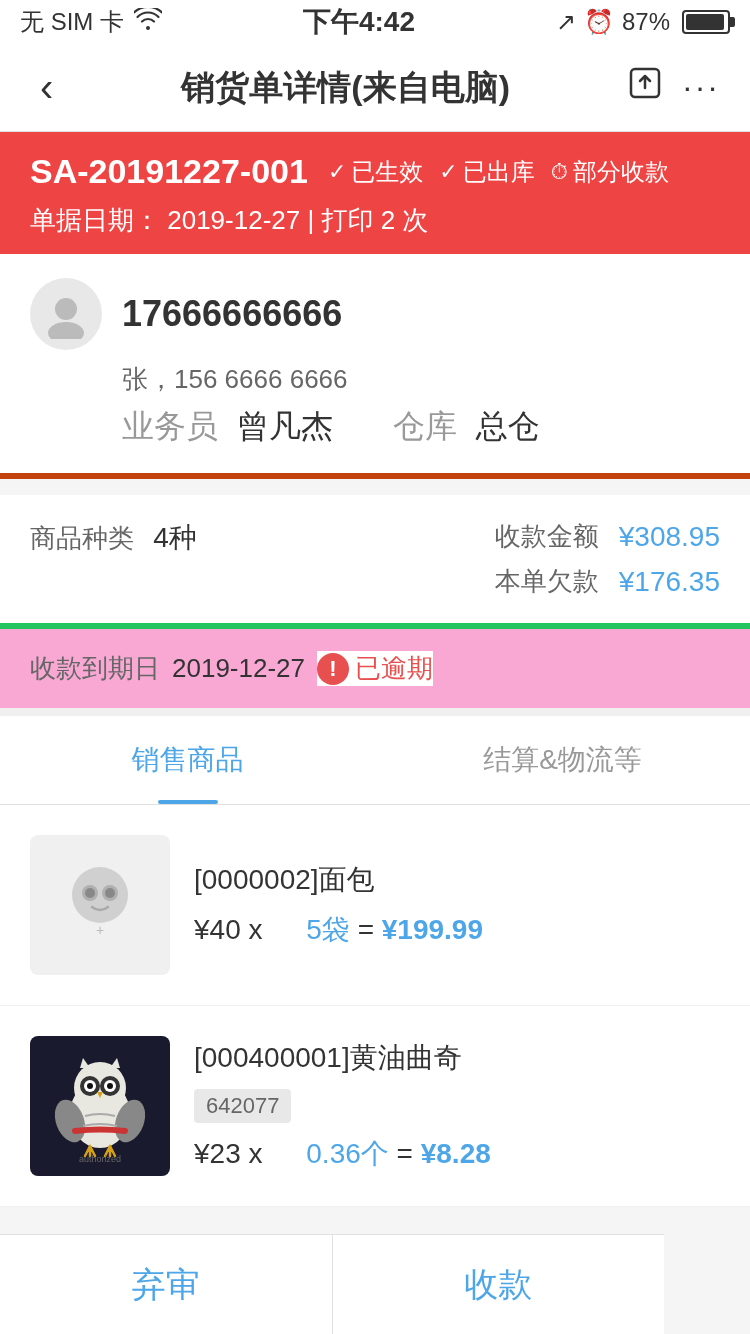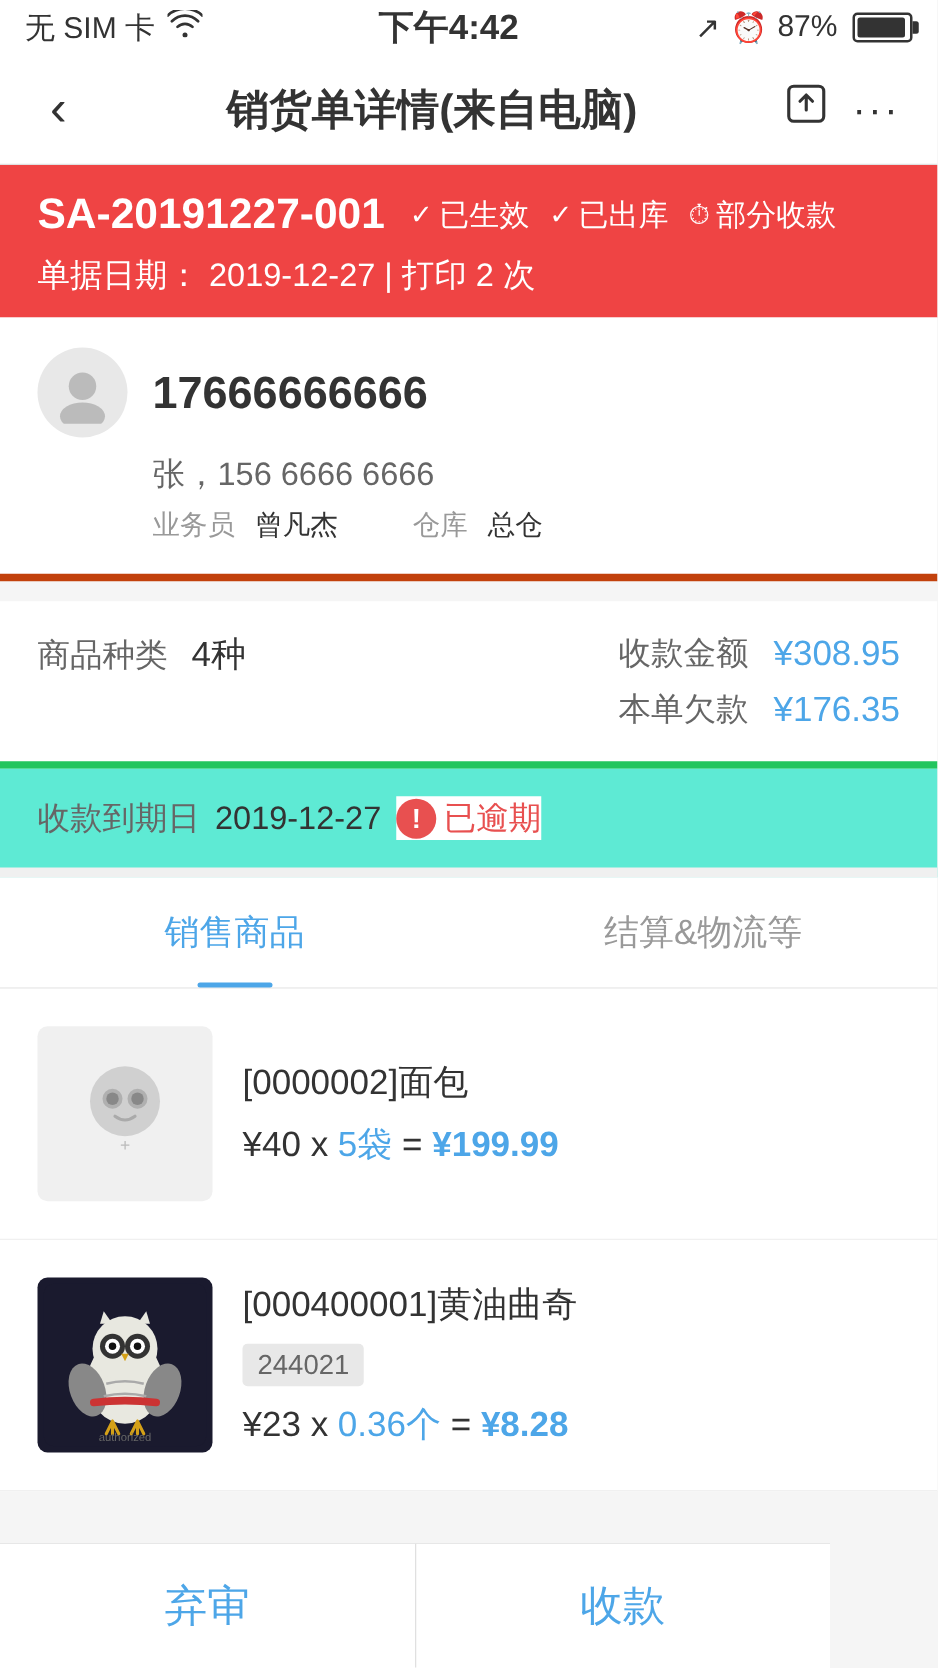--- a/index.html
+++ b/index.html
@@ -167,21 +167,21 @@
     }
     .customer-sub {
       font-size: 26px;
       color: #666;
       margin-bottom: 8px;
       margin-left: 92px;
     }
     .customer-meta {
       display: flex;
       gap: 60px;
-      font-size: 22px;
+      font-size: 32px;
       color: #666;
       margin-left: 92px;
     }
     .meta-label { color: #999; }
     .meta-value { color: #333; }
 
     
     .amounts-section {
       background: #fff;
       padding: 24px 30px;
@@ -209,21 +209,21 @@
       display: flex;
       align-items: center;
       gap: 20px;
       font-size: 26px;
     }
     .amount-label { color: #666; }
     .amount-value { color: #4da6e8; font-size: 28px; font-weight: 500; }
 
     
     .due-section {
-      background: #5eead4;
+      background: #f9a8d4;
       padding: 22px 30px;
       margin-top: 0;
       display: flex;
       align-items: center;
       gap: 12px;
       border-bottom: 8px solid #f0f0f0;
     }
     .due-label { font-size: 26px; color: #666; }
     .due-date { font-size: 26px; color: #333; }
     .overdue-badge {
@@ -318,21 +318,21 @@
       color: #666;
       font-size: 22px;
       padding: 4px 12px;
       border-radius: 4px;
       width: fit-content;
     }
     .product-price {
       font-size: 28px;
       color: #333;
     }
-    .product-price .qty { color: #4da6e8; }
+    .product-price .qty { color: #4da6e8; margin-left: 36px; }
     .product-price .total { color: #4da6e8; font-weight: 600; }
 
     
     .bottom-bar {
       position: fixed;
       bottom: 0;
       left: 0;
       width: 664px;
       height: 100px;
       background: #fff;
@@ -352,21 +352,21 @@
 
     .spacer { height: 100px; }
 
     
     .owl-image {
       width: 140px;
       height: 140px;
       border-radius: 8px;
       background: #1a1a2e;
       display: flex;
-      align-items: center;
+      align-items: flex-start;
       justify-content: center;
       overflow: hidden;
     }
   </style>
 </head>
 <body>
 
 <div class="status-bar">
   <div class="status-bar-left">
     <span>无 SIM 卡</span>
@@ -548,21 +548,21 @@
         <path d="M55 110 L50 120 M55 110 L55 120 M55 110 L60 120" stroke="#d4a017" stroke-width="2.5" stroke-linecap="round"></path>
         <path d="M75 110 L70 120 M75 110 L75 120 M75 110 L80 120" stroke="#d4a017" stroke-width="2.5" stroke-linecap="round"></path>
 
         <path d="M40 95 Q65 92 90 95" stroke="#cc3333" stroke-width="6" fill="none" stroke-linecap="round"></path>
 
         <text x="65" y="126" text-anchor="middle" font-size="9" fill="#666">authorized</text>
       </svg>
     </div>
     <div class="product-info">
       <span class="product-name">[000400001]黄油曲奇</span>
-      <span class="product-tag">244021</span>
+      <span class="product-tag">642077</span>
       <div class="product-price">
         <span>¥23</span>
         <span> x </span>
         <span class="qty">0.36个</span>
         <span> </span>
         <span>= </span>
         <span class="total">¥8.28</span>
       </div>
     </div>
   </div>

